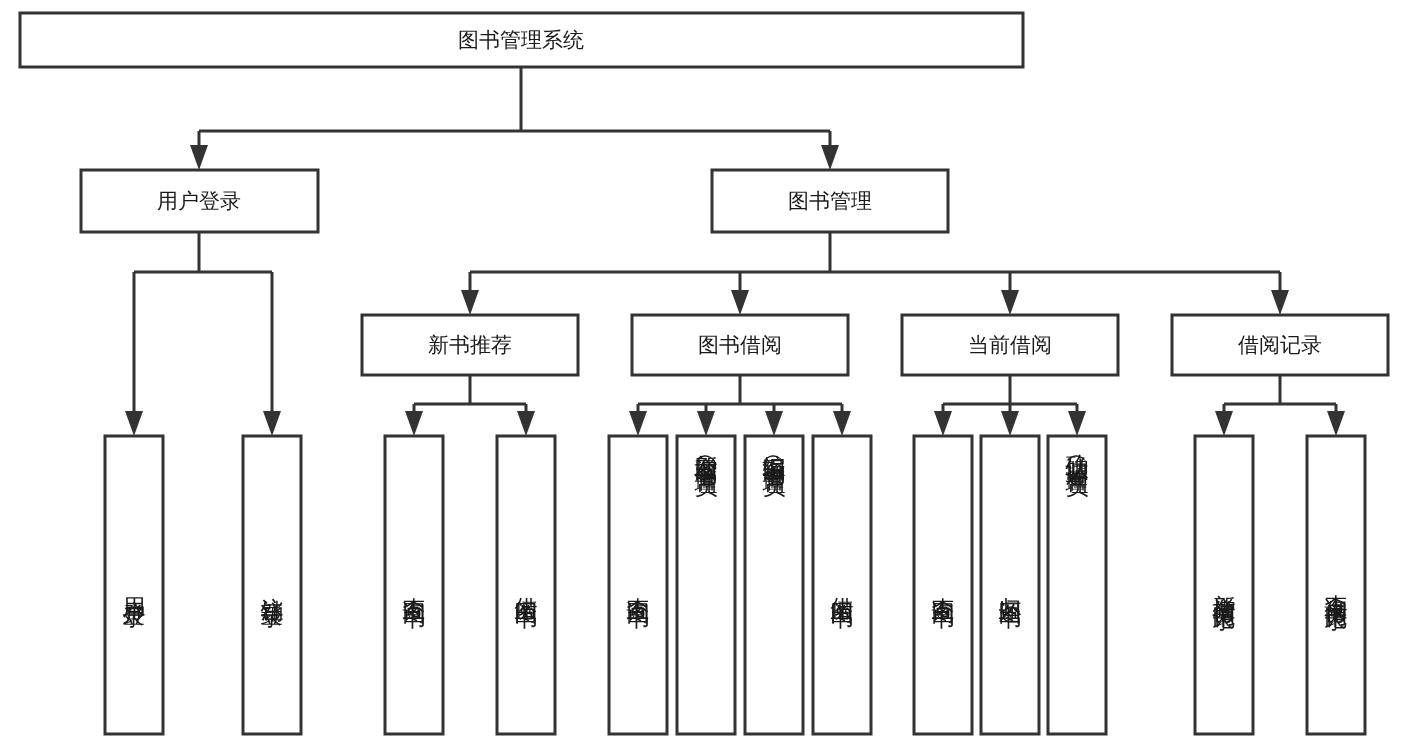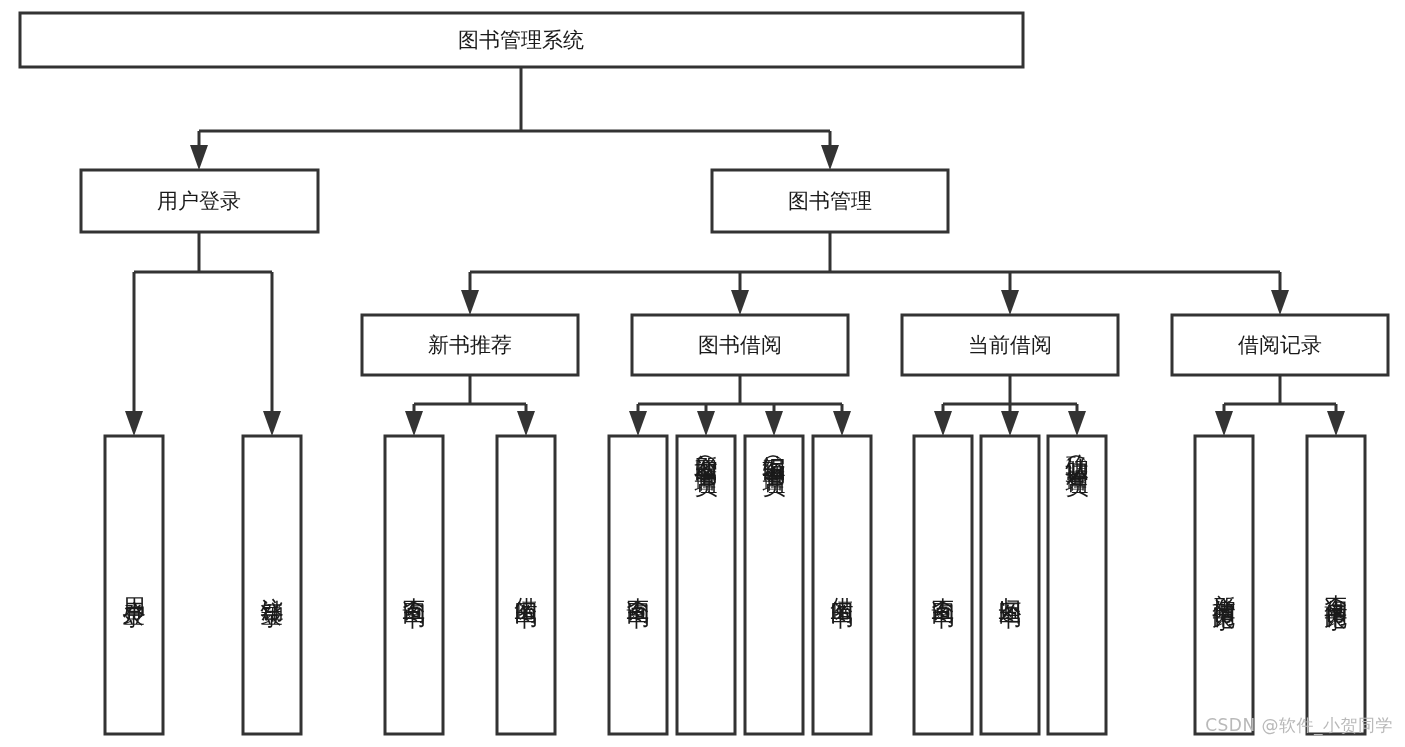--- a/index.html
+++ b/index.html
@@ -228,14 +228,13 @@
     <span class="leaf-text">确认归还（管理员）</span>
   </div>
 
   <div class="leaf-text-wrap" style="left:1195px; top:436px; width:58px; height:298px;">
     <span class="leaf-text">新增借阅记录</span>
   </div>
   <div class="leaf-text-wrap" style="left:1307px; top:436px; width:58px; height:298px;">
     <span class="leaf-text">查询借阅记录</span>
   </div>
 
-  <div class="watermark">CSDN @软件_小贺同学</div>
 </div>
 
 </body></html>

